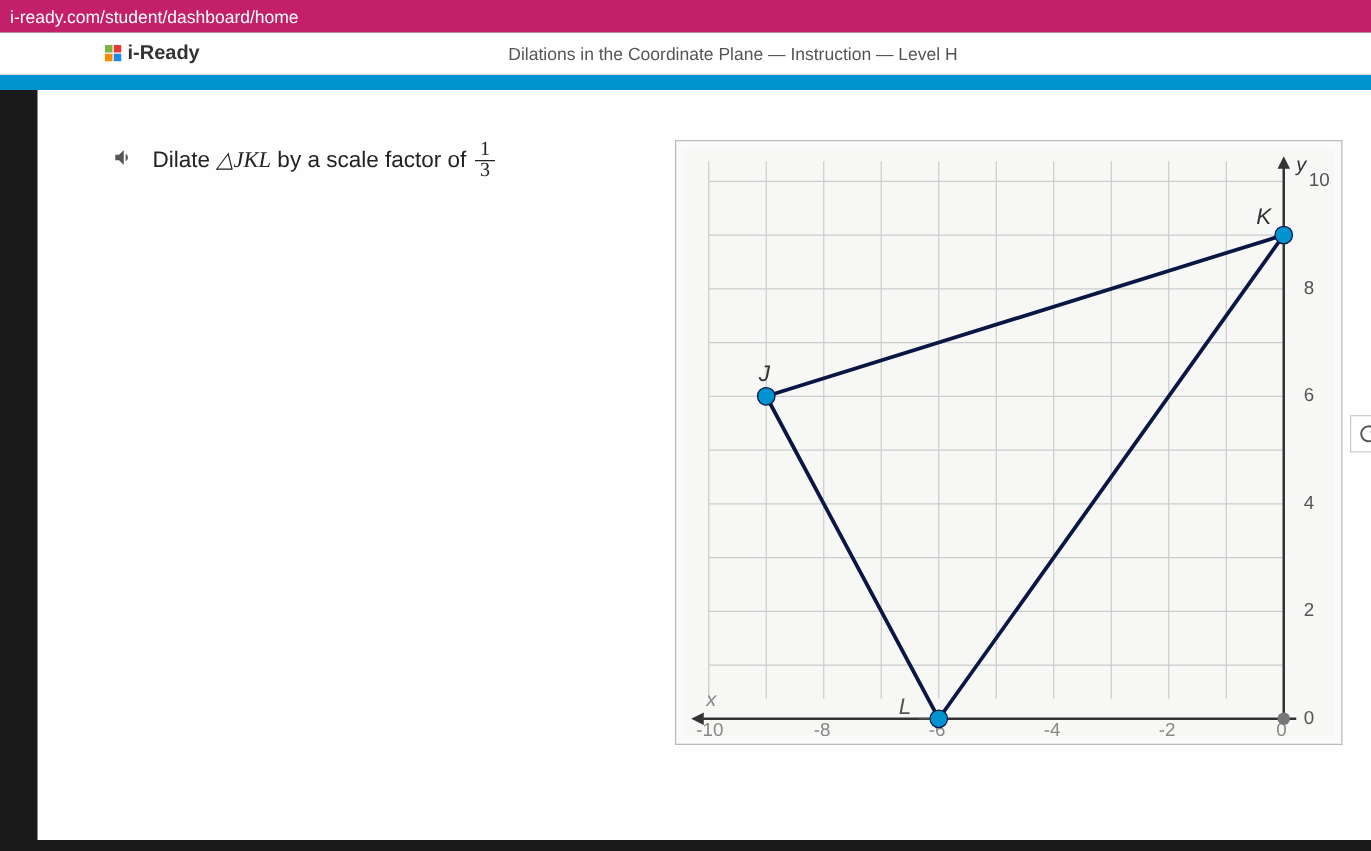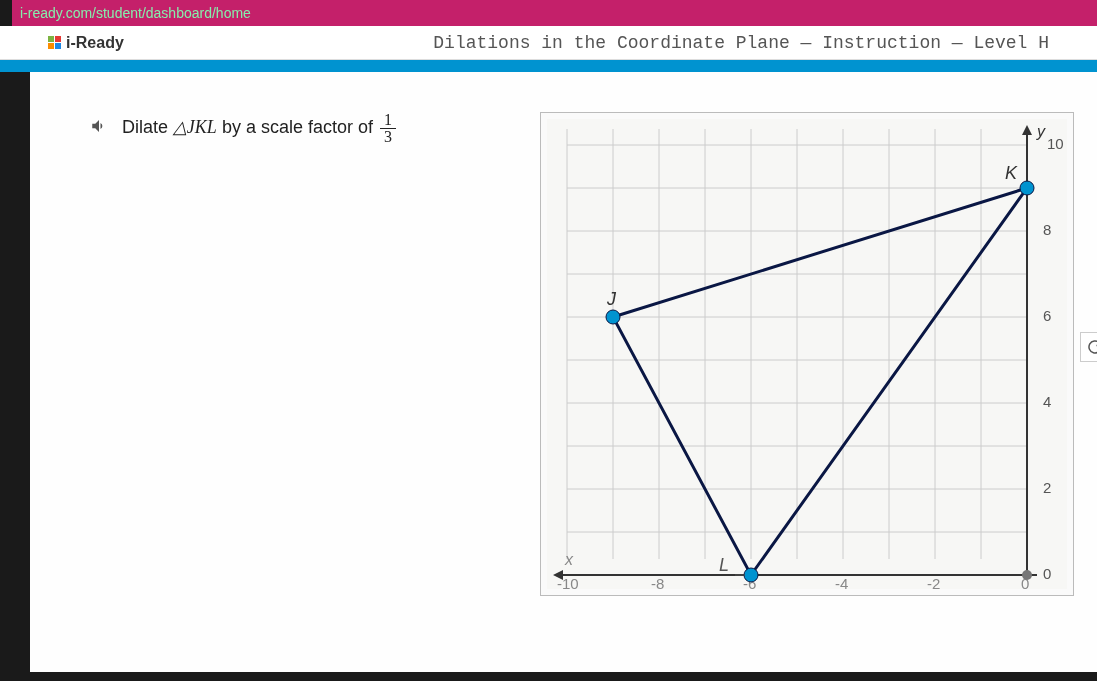--- a/index.html
+++ b/index.html
@@ -1,21 +1,21 @@
 <!DOCTYPE html>
 <html><head>
 <meta charset="utf-8">
 <style>
   * { box-sizing: border-box; margin: 0; padding: 0; }
   body { font-family: Arial, sans-serif; background: #1a1a1a; width: 1097px; height: 681px; overflow: hidden; }
-  .url-bar { background: #c4206a; color: #86efac; padding: 4px 8px; font-size: 14px; height: 26px; display: flex; align-items: center; margin-left: 12px; }
-  .header-bar { background: #fff; height: 34px; display: flex; align-items: center; padding: 0 48px; border-bottom: 1px solid #ddd; }
+  .url-bar { background: #c4206a; color: #ffffff; padding: 4px 8px; font-size: 14px; height: 26px; display: flex; align-items: center; }
+  .header-bar { background: #fff; height: 34px; display: flex; align-items: center; padding: 0 84px; border-bottom: 1px solid #ddd; }
   .logo { display: flex; align-items: center; gap: 4px; font-weight: bold; color: #333; font-size: 16px; }
   .logo-cube { width: 14px; height: 14px; display: inline-block; }
-  .lesson-title { flex: 1; text-align: right; color: #555; font-size: 18px; font-family: Liberation Mono, monospace; }
+  .lesson-title { flex: 1; text-align: center; color: #555; font-size: 14px; }
   .blue-strip { background: #0093d0; height: 12px; }
   .content-area { background: #fefefe; padding: 40px 60px 20px 60px; min-height: 600px; position: relative; margin-left: 30px; }
   .prompt-row { display: flex; align-items: flex-start; gap: 12px; margin-bottom: 6px; }
   .speaker-btn { width: 20px; height: 20px; border: none; background: transparent; cursor: pointer; color: #555; flex-shrink: 0; margin-top: 4px;}
   .prompt-text { font-size: 18px; color: #222; line-height: 1.6; }
   .prompt-text .tri { font-family: serif; }
   .fraction { display: inline-flex; flex-direction: column; align-items: center; vertical-align: middle; font-family: serif; font-size: 16px; line-height: 1; margin: 0 2px; }
   .fraction .num { border-bottom: 1px solid #222; padding: 0 4px; }
   .fraction .den { padding: 0 4px; }
   .graph-wrap { position: absolute; top: 40px; left: 510px; }

